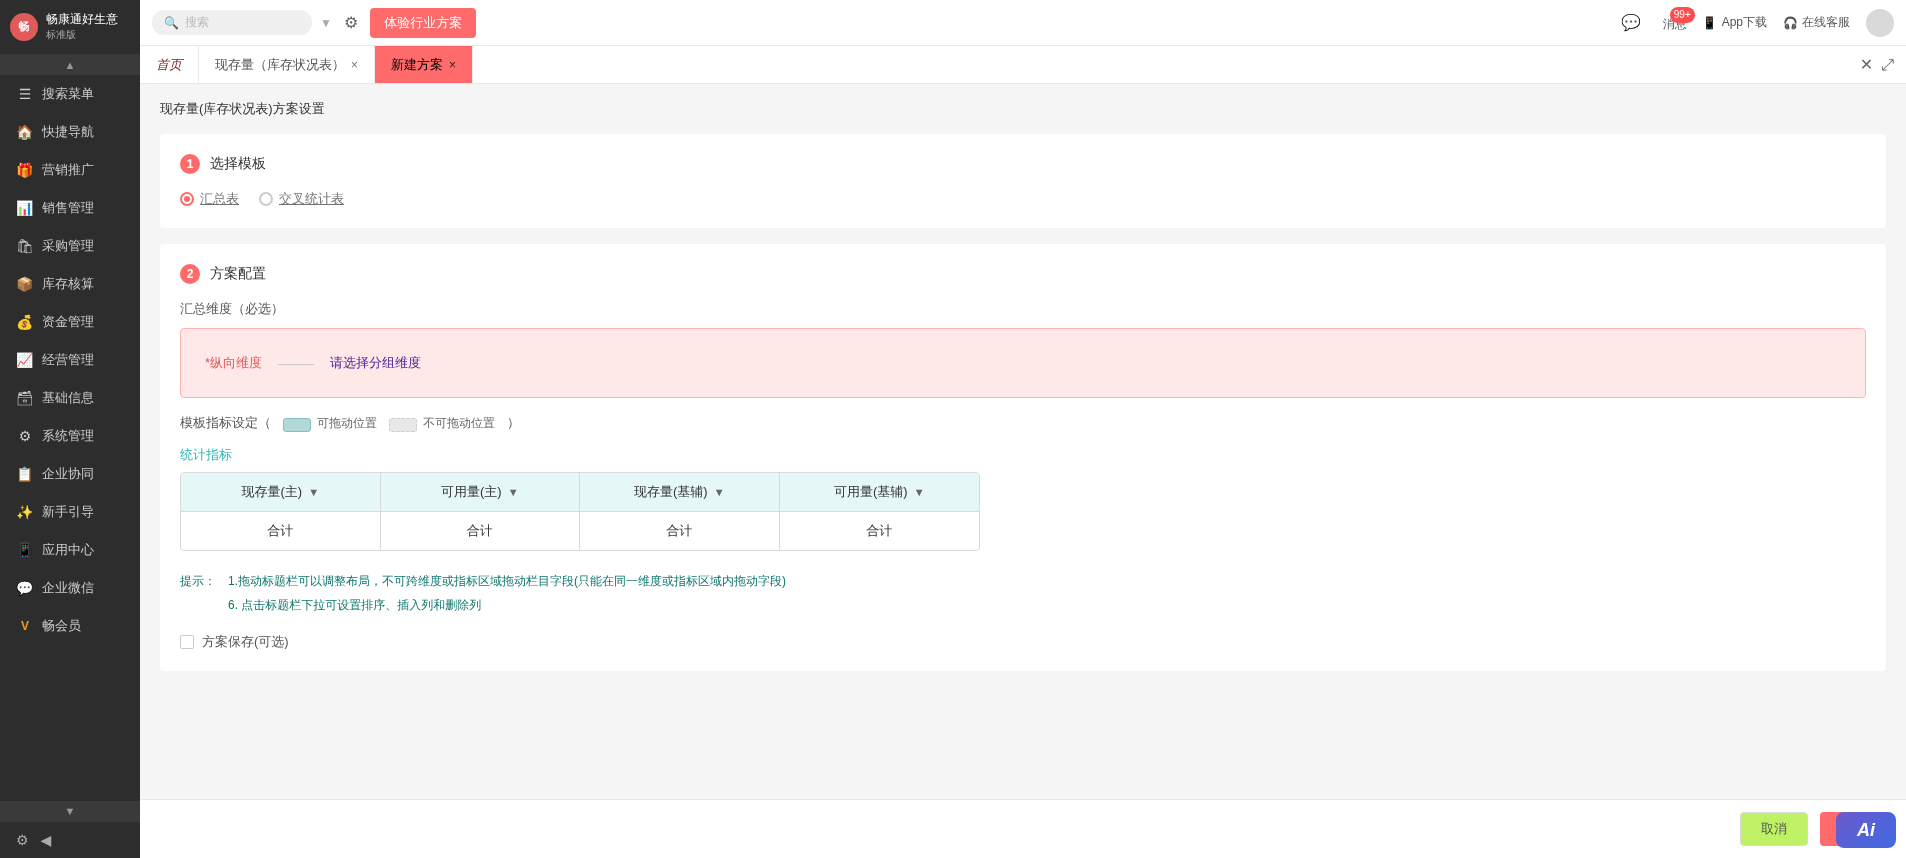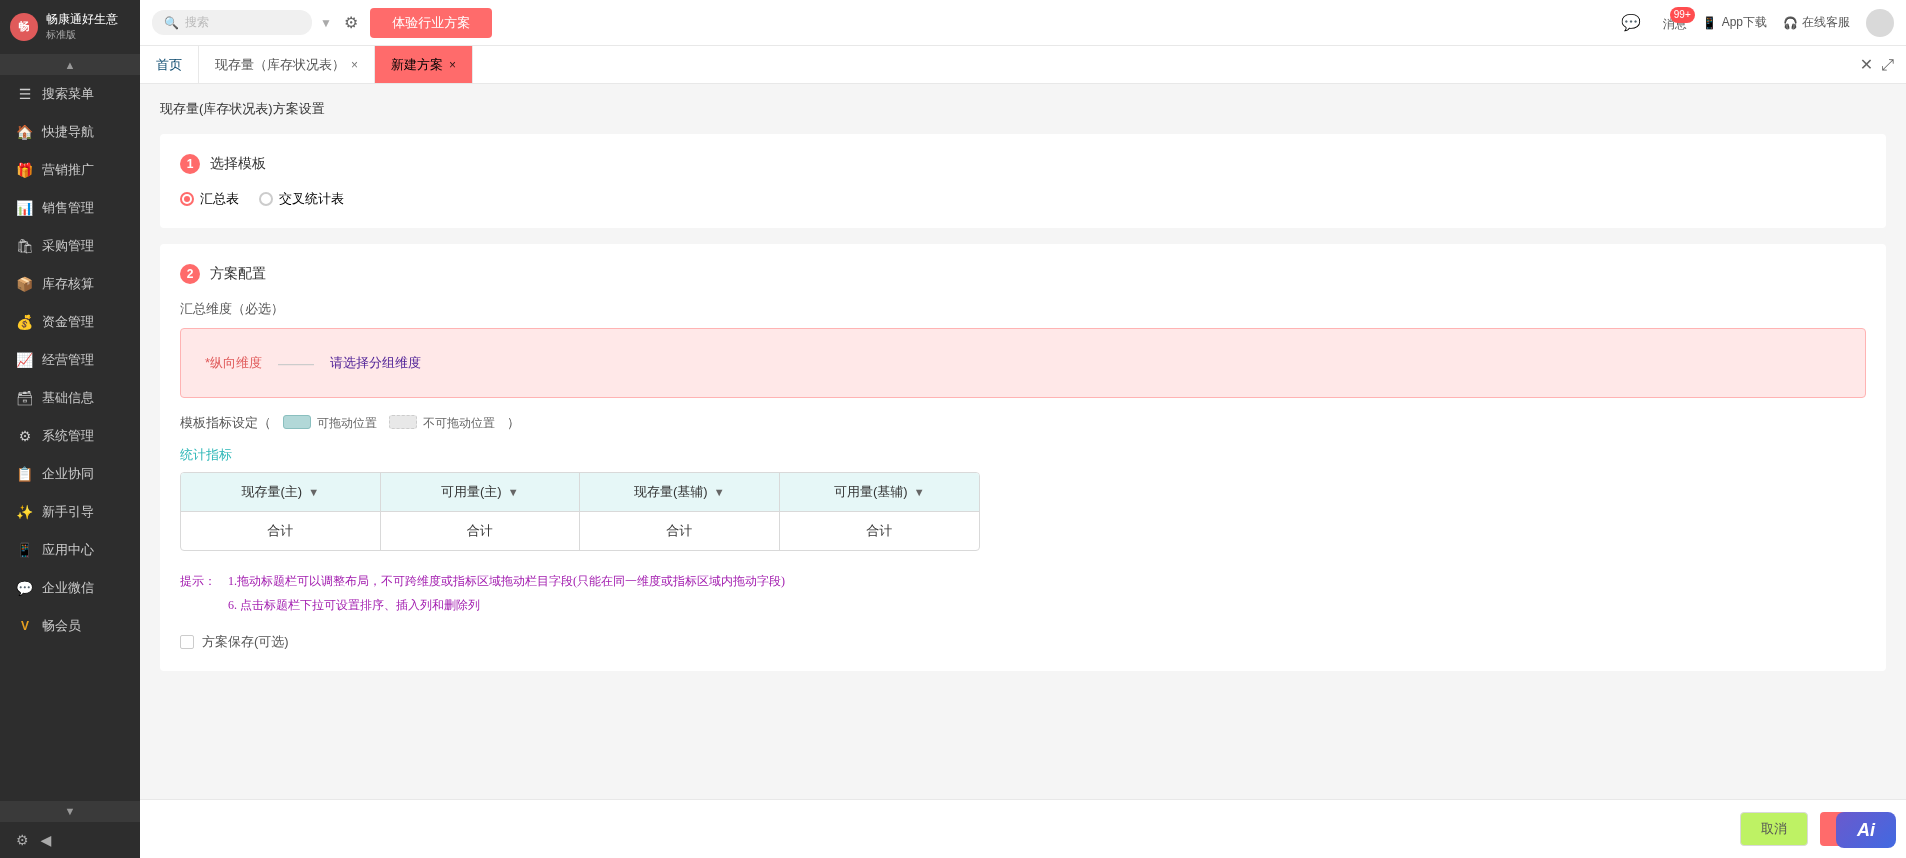--- a/index.html
+++ b/index.html
@@ -78,21 +78,21 @@
       color: #999;
       font-size: 12px;
       width: 160px;
     }
     .topbar-settings { color: #666; cursor: pointer; font-size: 16px; padding: 0 4px; }
     .topbar-trial-btn {
       background: #ff6b6b;
       color: #fff;
       border: none;
       border-radius: 4px;
-      padding: 6px 22px;
+      padding: 6px 14px;
       cursor: pointer;
       font-size: 13px;
     }
     .topbar-right { margin-left: auto; display: flex; align-items: center; gap: 16px; color: #555; font-size: 12px; }
     .topbar-badge-wrap { position: relative; cursor: pointer; }
     .topbar-badge {
       position: absolute;
       top: -6px; right: -8px;
       background: #ff4d4f;
       color: white;
@@ -119,21 +119,21 @@
       padding: 0 16px;
       height: 100%;
       display: flex;
       align-items: center;
       gap: 6px;
       cursor: pointer;
       font-size: 13px;
       color: #555;
       border-right: 1px solid #e8e8e8;
     }
-    .tab-item.home { color: #0c4a6e; }
+    .tab-item.home { color: #7f1d1d; font-style: italic; }
     .tab-item.active { background: #ff6b6b; color: #000000; border-radius: 0; }
     .tab-close { font-size: 12px; cursor: pointer; opacity: 0.8; }
     .tab-actions { margin-left: auto; display: flex; align-items: center; gap: 8px; padding-right: 12px; }
     .tab-action-btn { cursor: pointer; color: #666; font-size: 16px; }
 
     
     .content {
       flex: 1;
       overflow-y: auto;
       padding: 16px 20px;
@@ -158,21 +158,21 @@
       width: 20px; height: 20px;
       background: #ff6b6b;
       color: #fff;
       border-radius: 50%;
       display: flex; align-items: center; justify-content: center;
       font-size: 12px; font-weight: bold; flex-shrink: 0;
     }
     .section-title { font-size: 14px; color: #333; font-weight: 500; }
 
     .radio-group { display: flex; align-items: center; gap: 20px; }
-    .radio-item { display: flex; align-items: center; gap: 6px; cursor: pointer; font-size: 13px; color: #000000; }
+    .radio-item { display: flex; align-items: center; gap: 6px; cursor: pointer; font-size: 13px; color: #737373; text-decoration: underline; }
     .radio-circle {
       width: 14px; height: 14px;
       border-radius: 50%;
       border: 2px solid #ccc;
       display: flex; align-items: center; justify-content: center;
     }
     .radio-circle.active { border-color: #ff6b6b; }
     .radio-circle.active::after {
       content: '';
       width: 6px; height: 6px;
@@ -196,21 +196,21 @@
     }
     .dimension-required { color: #e05a5a; font-weight: 500; }
     .dimension-arrow { color: #ccc; font-size: 18px; }
     .dimension-placeholder { color: #4c1d95; }
 
     .template-config { margin-top: 16px; }
     .template-config-header {
       font-size: 13px; color: #555; margin-bottom: 14px;
       display: flex; align-items: center; gap: 12px;
     }
-    .legend-item { display: flex; align-items: flex-start; gap: 6px; font-size: 12px; color: #666; }
+    .legend-item { display: flex; align-items: flex-end; gap: 6px; font-size: 12px; color: #666; }
     .legend-box {
       width: 28px; height: 14px;
       border-radius: 3px;
     }
     .legend-draggable { background: #b2d8d8; border: 1px solid #8abfbf; }
     .legend-non-draggable { background: #e8e8e8; border: 1px dashed #ccc; }
 
     .stats-section { margin-bottom: 10px; }
     .stats-label { color: #2db7b7; font-size: 13px; margin-bottom: 8px; }
 
@@ -247,21 +247,21 @@
     }
     .stats-cell {
       padding: 10px 12px;
       text-align: center;
       font-size: 13px;
       color: #333;
       border-right: 1px solid #d9d9d9;
     }
     .stats-cell:last-child { border-right: none; }
 
-    .tips-area { margin-top: 18px; color: #a21caf; font-size: 12px; line-height: 2; font-family: Liberation Serif, serif; }
+    .tips-area { margin-top: 18px; color: #0f766e; font-size: 12px; line-height: 2; }
 
     .footer-save { display: flex; align-items: center; gap: 8px; margin-top: 16px; }
     .footer-checkbox { width: 14px; height: 14px; border: 1px solid #ccc; border-radius: 2px; cursor: pointer; }
     .footer-save-label { font-size: 13px; color: #555; }
 
     
     .action-bar {
       background: #fff;
       border-top: 1px solid #e8e8e8;
       padding: 12px 20px;

